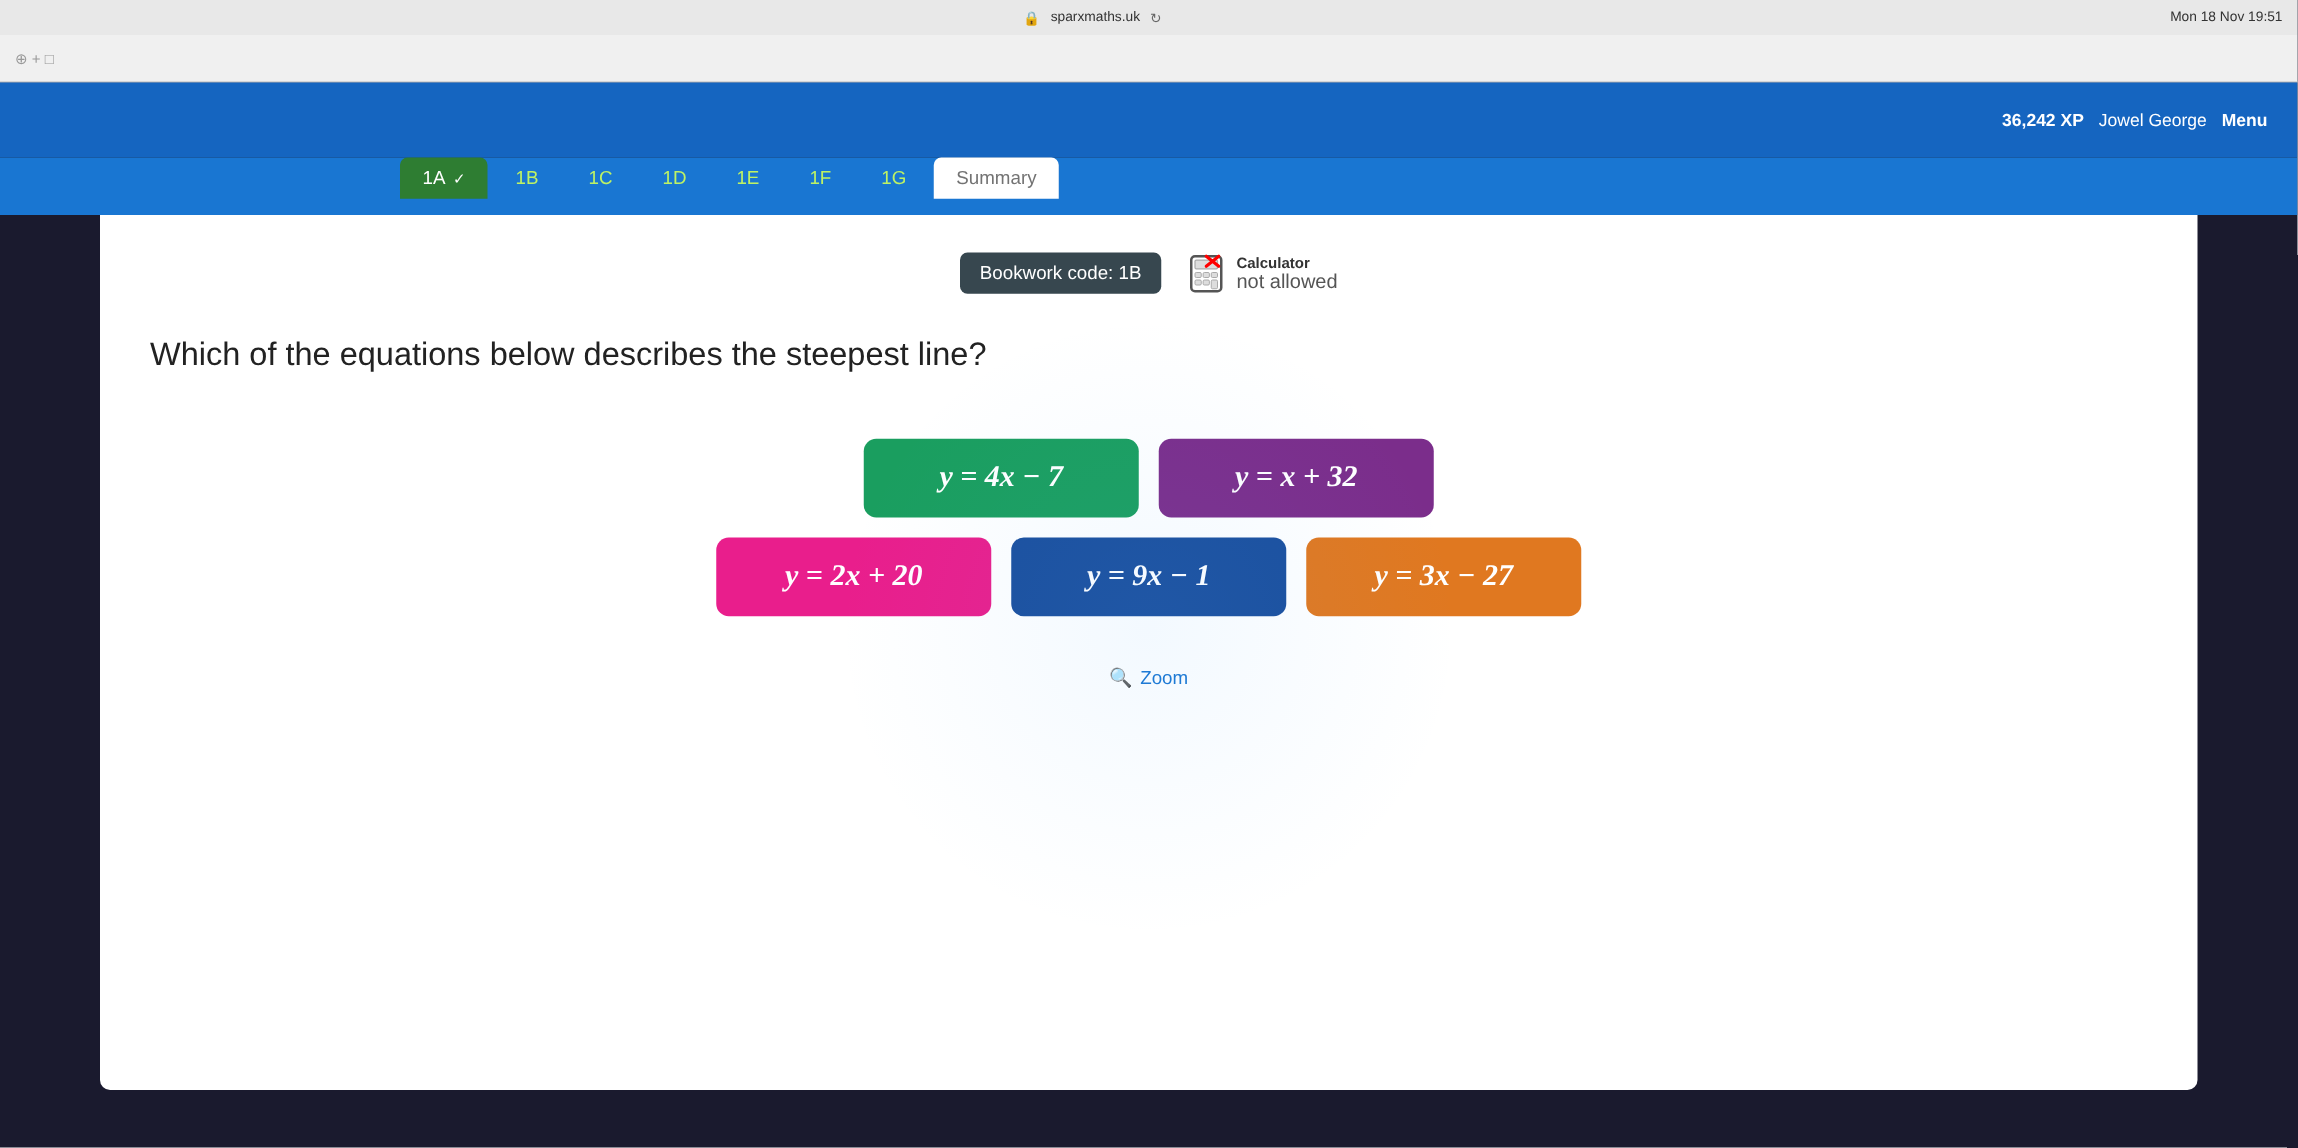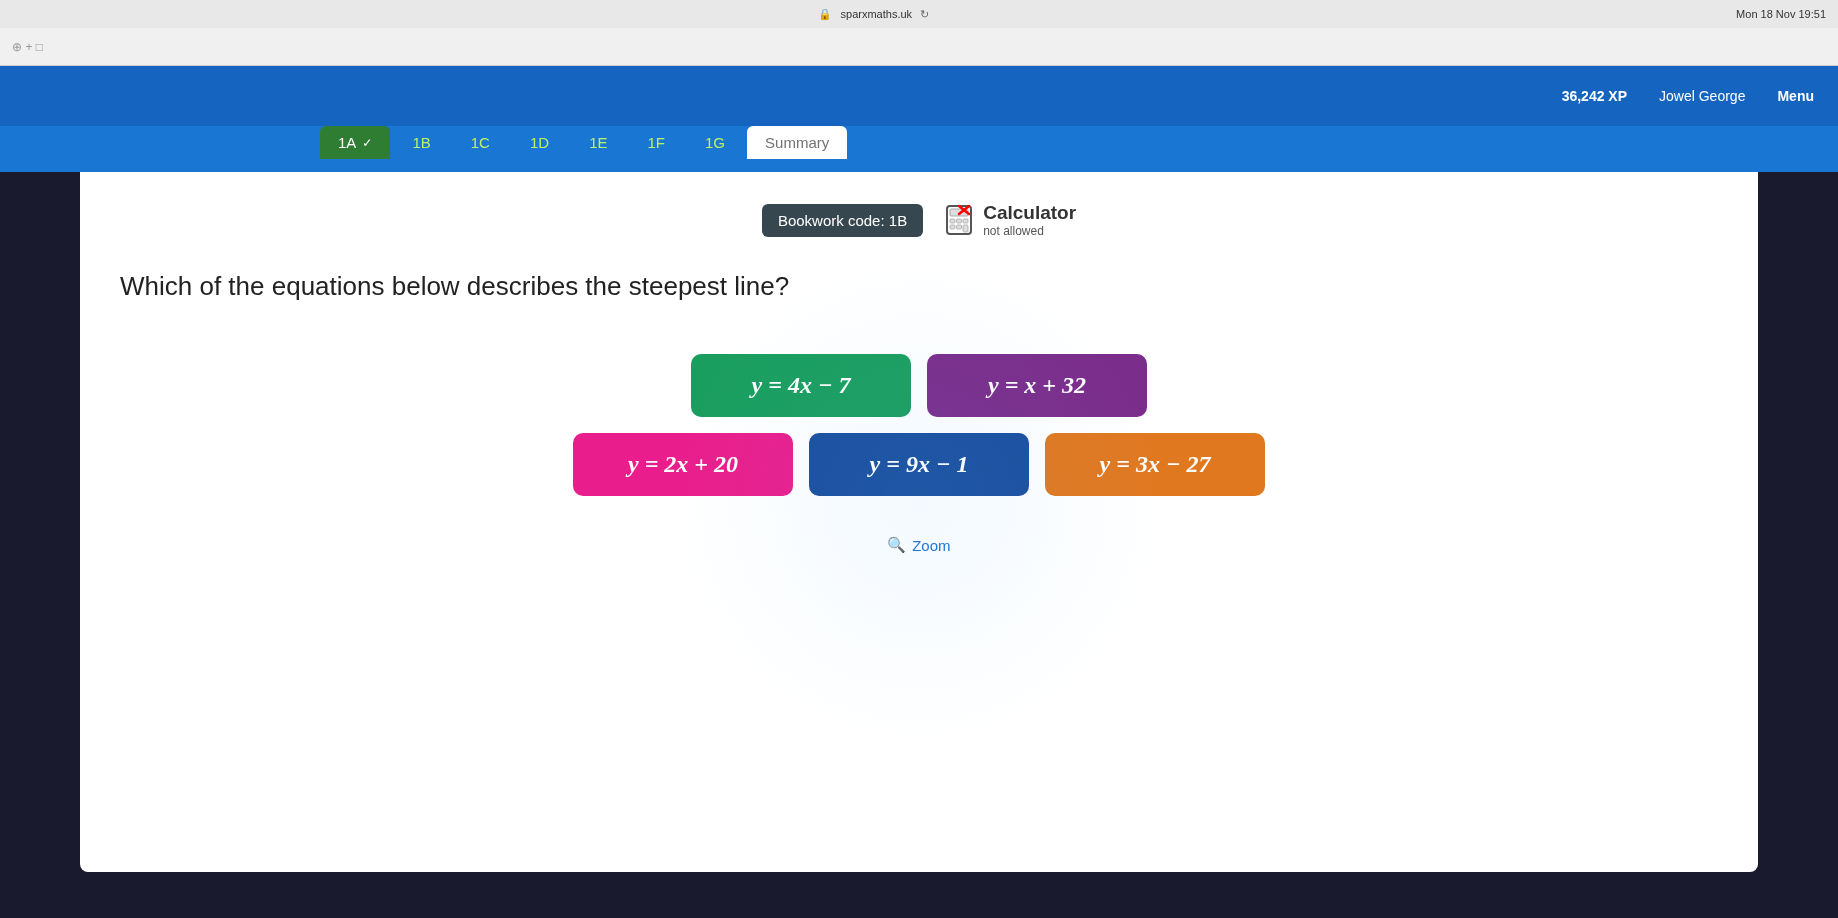--- a/index.html
+++ b/index.html
@@ -61,21 +61,21 @@
       height: 60px;
       display: flex;
       align-items: center;
       justify-content: flex-end;
       padding: 0 24px;
     }
 
     .header-right {
       display: flex;
       align-items: center;
-      gap: 32px;
+      gap: 12px;
       color: white;
       font-size: 14px;
     }
 
     .xp-display {
       font-weight: 600;
     }
 
     
     .tab-nav {
@@ -289,22 +289,22 @@
         <rect x="13.5" y="15" width="5" height="4" rx="1" fill="#ddd" stroke="#aaa" stroke-width="0.8"></rect>
         <rect x="20" y="15" width="5" height="4" rx="1" fill="#ddd" stroke="#aaa" stroke-width="0.8"></rect>
         <rect x="7" y="21" width="5" height="4" rx="1" fill="#ddd" stroke="#aaa" stroke-width="0.8"></rect>
         <rect x="13.5" y="21" width="5" height="4" rx="1" fill="#ddd" stroke="#aaa" stroke-width="0.8"></rect>
         <rect x="20" y="21" width="5" height="7" rx="1" fill="#ddd" stroke="#aaa" stroke-width="0.8"></rect>
 
         <line x1="16" y1="10" x2="26" y2="2" stroke="red" stroke-width="2.5" stroke-linecap="round"></line>
         <line x1="26" y1="10" x2="16" y2="2" stroke="red" stroke-width="2.5" stroke-linecap="round"></line>
       </svg>
       <div>
-        <div style="font-weight:600; font-size:19px;">Calculator</div>
-        <div style="font-size:12px; color:#555;">not allowed</div>
+        <div style="font-weight:600; font-size:12px;">Calculator</div>
+        <div style="font-size:16px; color:#555;">not allowed</div>
       </div>
     </div>
   </div>
 
   <div class="question-text">Which of the equations below describes the steepest line?</div>
 
   <div class="answer-grid">
     <div class="answer-row">
       <button class="answer-btn btn-green">
         <em>y</em> = 4<em>x</em> − 7

